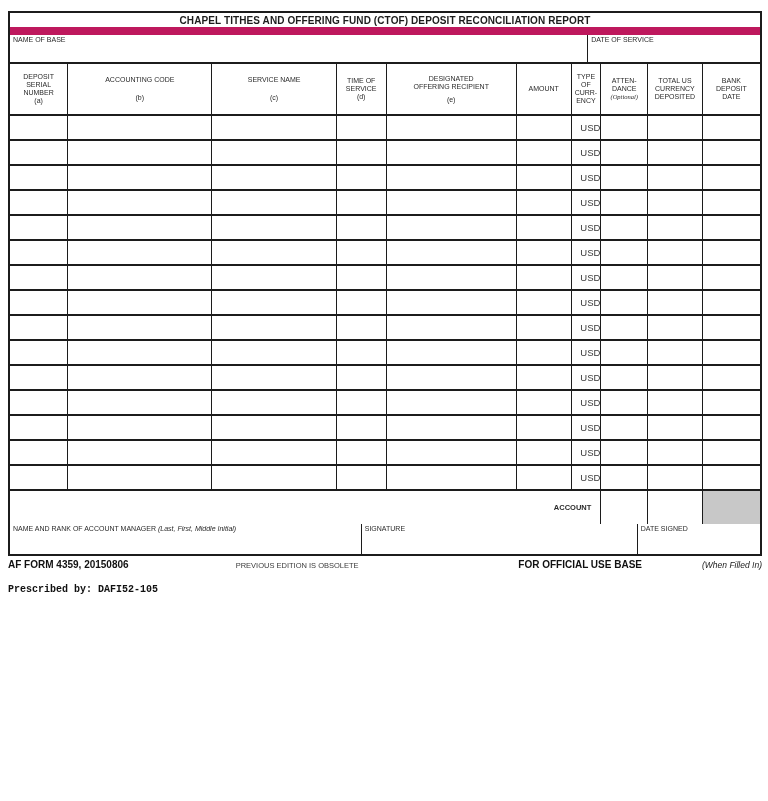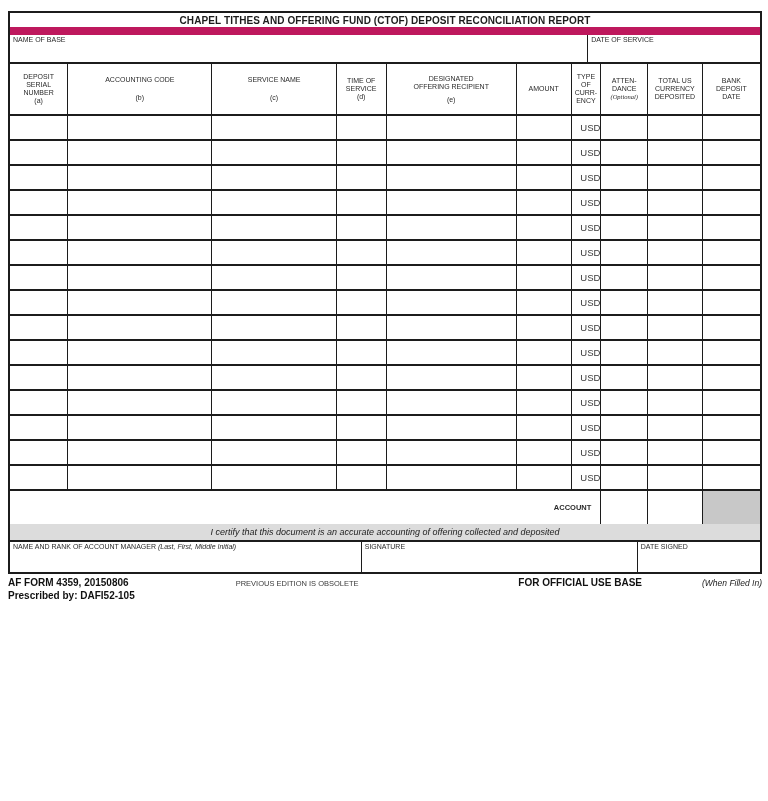--- a/index.html
+++ b/index.html
@@ -70,21 +70,21 @@
   .sig-signature { width: 36.8%; border-right: 1px solid #1c1c1c; }
   .sig-date { width: 16.3%; }
   .ital { font-style: italic; }
 
   .footer { margin-top: 3px; }
   .footer-line1 { display: flex; align-items: baseline; gap: 42px; }
   .bold10 { font-weight: bold; font-size: 10px; color: #111; }
   .prev-note { font-size: 7.5px; color: #3a3a3a; margin-left: 33px; padding-left: 32px; }
   .spacer { flex: 1; }
   .wfi { font-style: italic; font-size: 8.5px; margin-left: 18px; color: #222; }
-  .footer-line2 { margin-top: 2px; }
+  .footer-line2 { margin-top: 14px; font-family: Liberation Mono, monospace; }
 </style>
 </head>
 <body>
 
 <div class="page">
   <div class="form-box">
 
     <div class="title-row">CHAPEL TITHES AND OFFERING FUND (CTOF) DEPOSIT RECONCILIATION REPORT</div>
 
     <div class="base-row">
@@ -361,21 +361,20 @@
       <tfoot>
         <tr class="totals-row">
           <td colspan="7" class="totals-label">ACCOUNT</td>
           <td></td>
           <td></td>
           <td class="shaded"></td>
         </tr>
       </tfoot>
     </table>
 
-    <div class="cert-bar">I certify that this document is an accurate accounting of offering collected and deposited</div>
 
     <div class="sig-row">
       <div class="sig-cell sig-name">
         <span>NAME AND RANK OF ACCOUNT MANAGER</span>
         <span class="ital">(Last, First, Middle Initial)</span>
       </div>
       <div class="sig-cell sig-signature">
         <span>SIGNATURE</span>
       </div>
       <div class="sig-cell sig-date">

